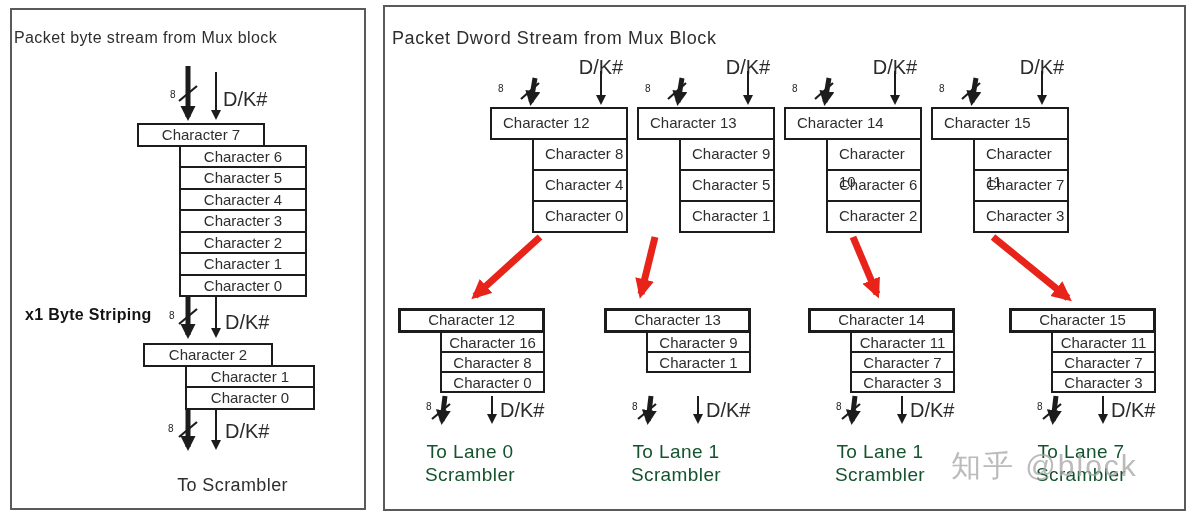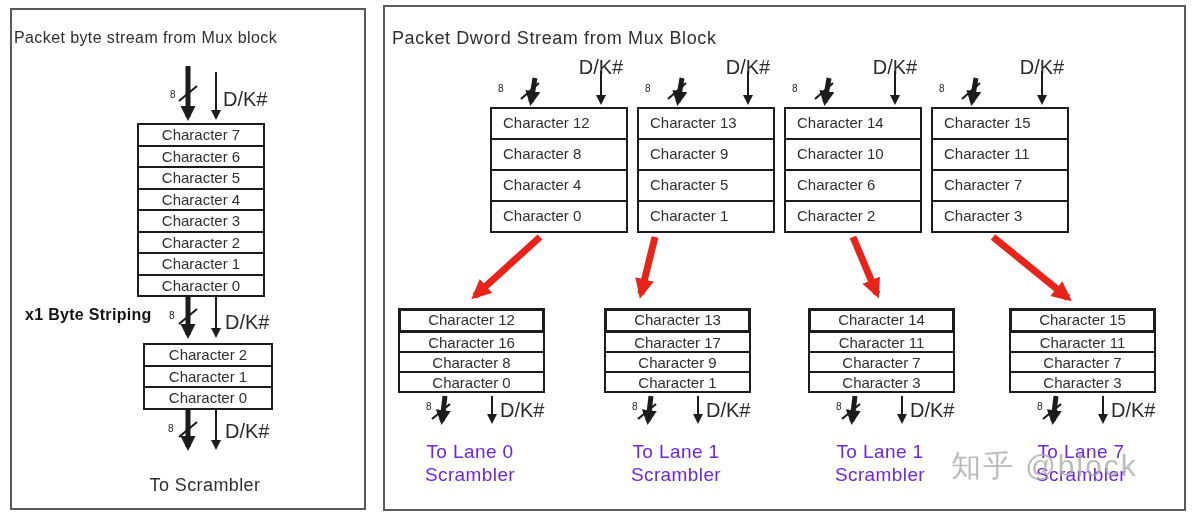--- a/index.html
+++ b/index.html
@@ -9,33 +9,33 @@
   }
   .panel { position:absolute; box-sizing:border-box; border:2px solid #5a5a5a; background:#fff; }
   .title { position:absolute; text-align:left; color:#2e2e2e; }
   .t-left  { left:14px; top:29px; width:360px; font-size:16px; letter-spacing:0.4px; }
   .t-right { left:392px; top:28px; width:810px; font-size:18px; letter-spacing:0.6px; }
   .stack { position:absolute; }
   .cell {
     box-sizing:border-box; border:2px solid #1c1c1c; background:#fff;
     font-size:15px; color:#2e2e2e; text-align:center;
   }
-  .cell + .cell { margin-top:-2px; }
+  .cell + .cell { margin-top:-2px;margin-left:42px; }
   .byte-stack .cell { height:23.5px; line-height:19px; width:100%; }
   .tbl-col { width:138px; }
   .tbl-col .cell { height:33px; line-height:28px; text-align:left; padding-left:11px; }
   .lane-stack { width:147px; }
   .lane-stack .cell { height:22px; line-height:19px; }
   .lane-stack .cell.first { border-width:3px; height:25px; line-height:18px; position:relative; z-index:2; }
   .bus8 { position:absolute; font-size:10px; color:#1e1e1e; }
   .dk   { position:absolute; font-size:20px; color:#2b2b2b; white-space:nowrap; }
   .dk.hdr { width:60px; text-align:center; }
   .striping { position:absolute; left:25px; top:306px; font-size:16px; font-weight:bold; color:#141414; letter-spacing:0.3px; }
-  .out-label { position:absolute; text-align:center; font-size:18px; color:#2e2e2e; letter-spacing:0.4px; }
-  .lane-label { position:absolute; width:160px; text-align:center; font-size:19px; line-height:23px; color:#6d28d9; letter-spacing:0.4px; }
+  .out-label { position:absolute; text-align:right; font-size:18px; color:#2e2e2e; letter-spacing:0.4px; }
+  .lane-label { position:absolute; width:160px; text-align:center; font-size:19px; line-height:23px; color:#14532d; letter-spacing:0.4px; }
   svg.overlay { position:absolute; left:0; top:0; z-index:4; pointer-events:none; }
   .watermark {
     position:absolute; left:951px; top:446px; z-index:8; font-size:30px;
     color:rgba(168,168,168,0.78); letter-spacing:2px; white-space:nowrap;
   }
 </style>
 </head>
 <body>
 
 <div class="page">
@@ -120,21 +120,20 @@
 
     
     <div class="stack lane-stack" style="left:398px; top:308px;">
       <div class="cell first">Character 12</div>
       <div class="cell">Character 16</div>
       <div class="cell">Character 8</div>
       <div class="cell">Character 0</div>
     </div>
     <div class="stack lane-stack" style="left:604px; top:308px;">
       <div class="cell first">Character 13</div>
-      <div class="cell">Character 17</div>
       <div class="cell">Character 9</div>
       <div class="cell">Character 1</div>
     </div>
     <div class="stack lane-stack" style="left:808px; top:308px;">
       <div class="cell first">Character 14</div>
       <div class="cell">Character 11</div>
       <div class="cell">Character 7</div>
       <div class="cell">Character 3</div>
     </div>
     <div class="stack lane-stack" style="left:1009px; top:308px;">

